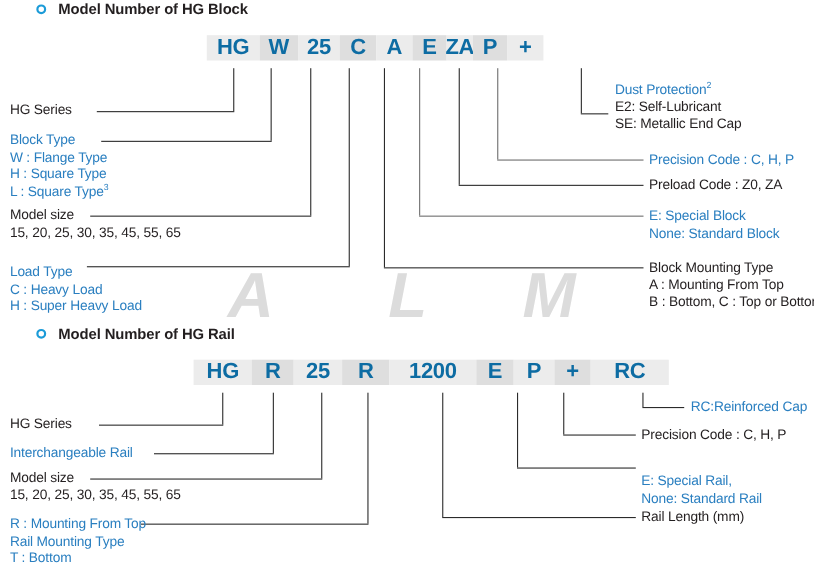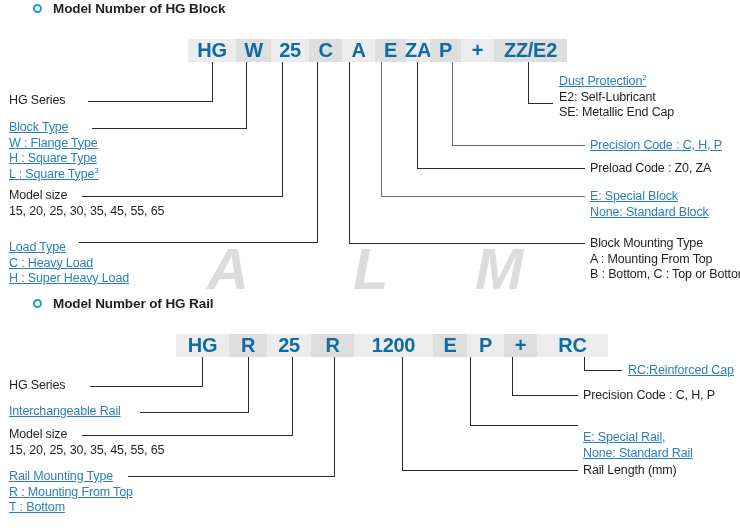--- a/index.html
+++ b/index.html
@@ -34,21 +34,21 @@
     box-sizing:border-box;
     margin-right:11px;
     flex:none;
   }
   .sect-title{
     font-size:13.5px;font-weight:bold;color:#231f20;
     white-space:nowrap;letter-spacing:-0.1px;
   }
 
   
-  .coderow{position:absolute;display:flex;align-items:flex-end;height:30px;z-index:3;}
+  .coderow{position:absolute;display:flex;align-items:flex-start;height:30px;z-index:3;}
   .cell{
     display:flex;align-items:center;justify-content:center;
     font-size:20px;font-weight:bold;color:#0d6ca3;
     box-sizing:border-box;
     letter-spacing:-0.3px;
   }
   .cell.sh0{background:#ececec;}
   .cell.sh1{background:#dedede;}
 
   
@@ -59,21 +59,21 @@
 
   
   .lbl{
     position:absolute;
     font-size:12.5px;
     line-height:15.5px;
     white-space:nowrap;
     z-index:3;
     letter-spacing:-0.15px;
   }
-  .lbl.blue{color:#2a7fc0;text-decoration:underline;}
+  .lbl.blue{color:#2a7fc0;}
   .lbl.dark{color:#231f20;}
   .lbl sup{font-size:8px;vertical-align:super;line-height:0;}
 </style>
 </head>
 <body>
 
 <div class="root">
 
   <div class="watermark" style="left:207px;top:240px;">A</div>
   <div class="watermark" style="left:353px;top:240px;">L</div>
@@ -87,21 +87,20 @@
   <div class="coderow" style="left:188px;top:32px;">
     <div class="cell sh0" style="width:48px;">HG</div>
     <div class="cell sh1" style="width:35px;">W</div>
     <div class="cell sh0" style="width:38px;">25</div>
     <div class="cell sh1" style="width:33px;">C</div>
     <div class="cell sh0" style="width:33px;">A</div>
     <div class="cell sh1" style="width:31px;">E</div>
     <div class="cell sh0" style="width:24px;">ZA</div>
     <div class="cell sh1" style="width:31px;">P</div>
     <div class="cell sh0" style="width:33px;">+</div>
-    <div class="cell sh1" style="width:73px;">ZZ/E2</div>
   </div>
 
   <div class="ln v" style="left:212px;top:62px;height:39px;"></div>
   <div class="ln h" style="left:88px;top:101px;width:125px;"></div>
 
   <div class="ln v" style="left:246px;top:62px;height:66px;"></div>
   <div class="ln h" style="left:92px;top:128px;width:155px;"></div>
 
   <div class="ln v" style="left:282px;top:62px;height:134px;"></div>
   <div class="ln h" style="left:82px;top:196px;width:201px;"></div>
@@ -219,22 +218,22 @@
   <div class="lbl blue" style="left:9px;top:404px;">
     <div>Interchangeable Rail</div>
   </div>
 
   <div class="lbl dark" style="left:9px;top:427px;">
     <div>Model size</div>
     <div>15, 20, 25, 30, 35, 45, 55, 65</div>
   </div>
 
   <div class="lbl blue" style="left:9px;top:469px;">
+    <div>R : Mounting From Top</div>
     <div>Rail Mounting Type</div>
-    <div>R : Mounting From Top</div>
     <div>T : Bottom</div>
   </div>
 
   <div class="lbl blue" style="left:628px;top:363px;">
     <div>RC:Reinforced Cap</div>
   </div>
 
   <div class="lbl dark" style="left:583px;top:388px;">
     <div>Precision Code : C, H, P</div>
   </div>

